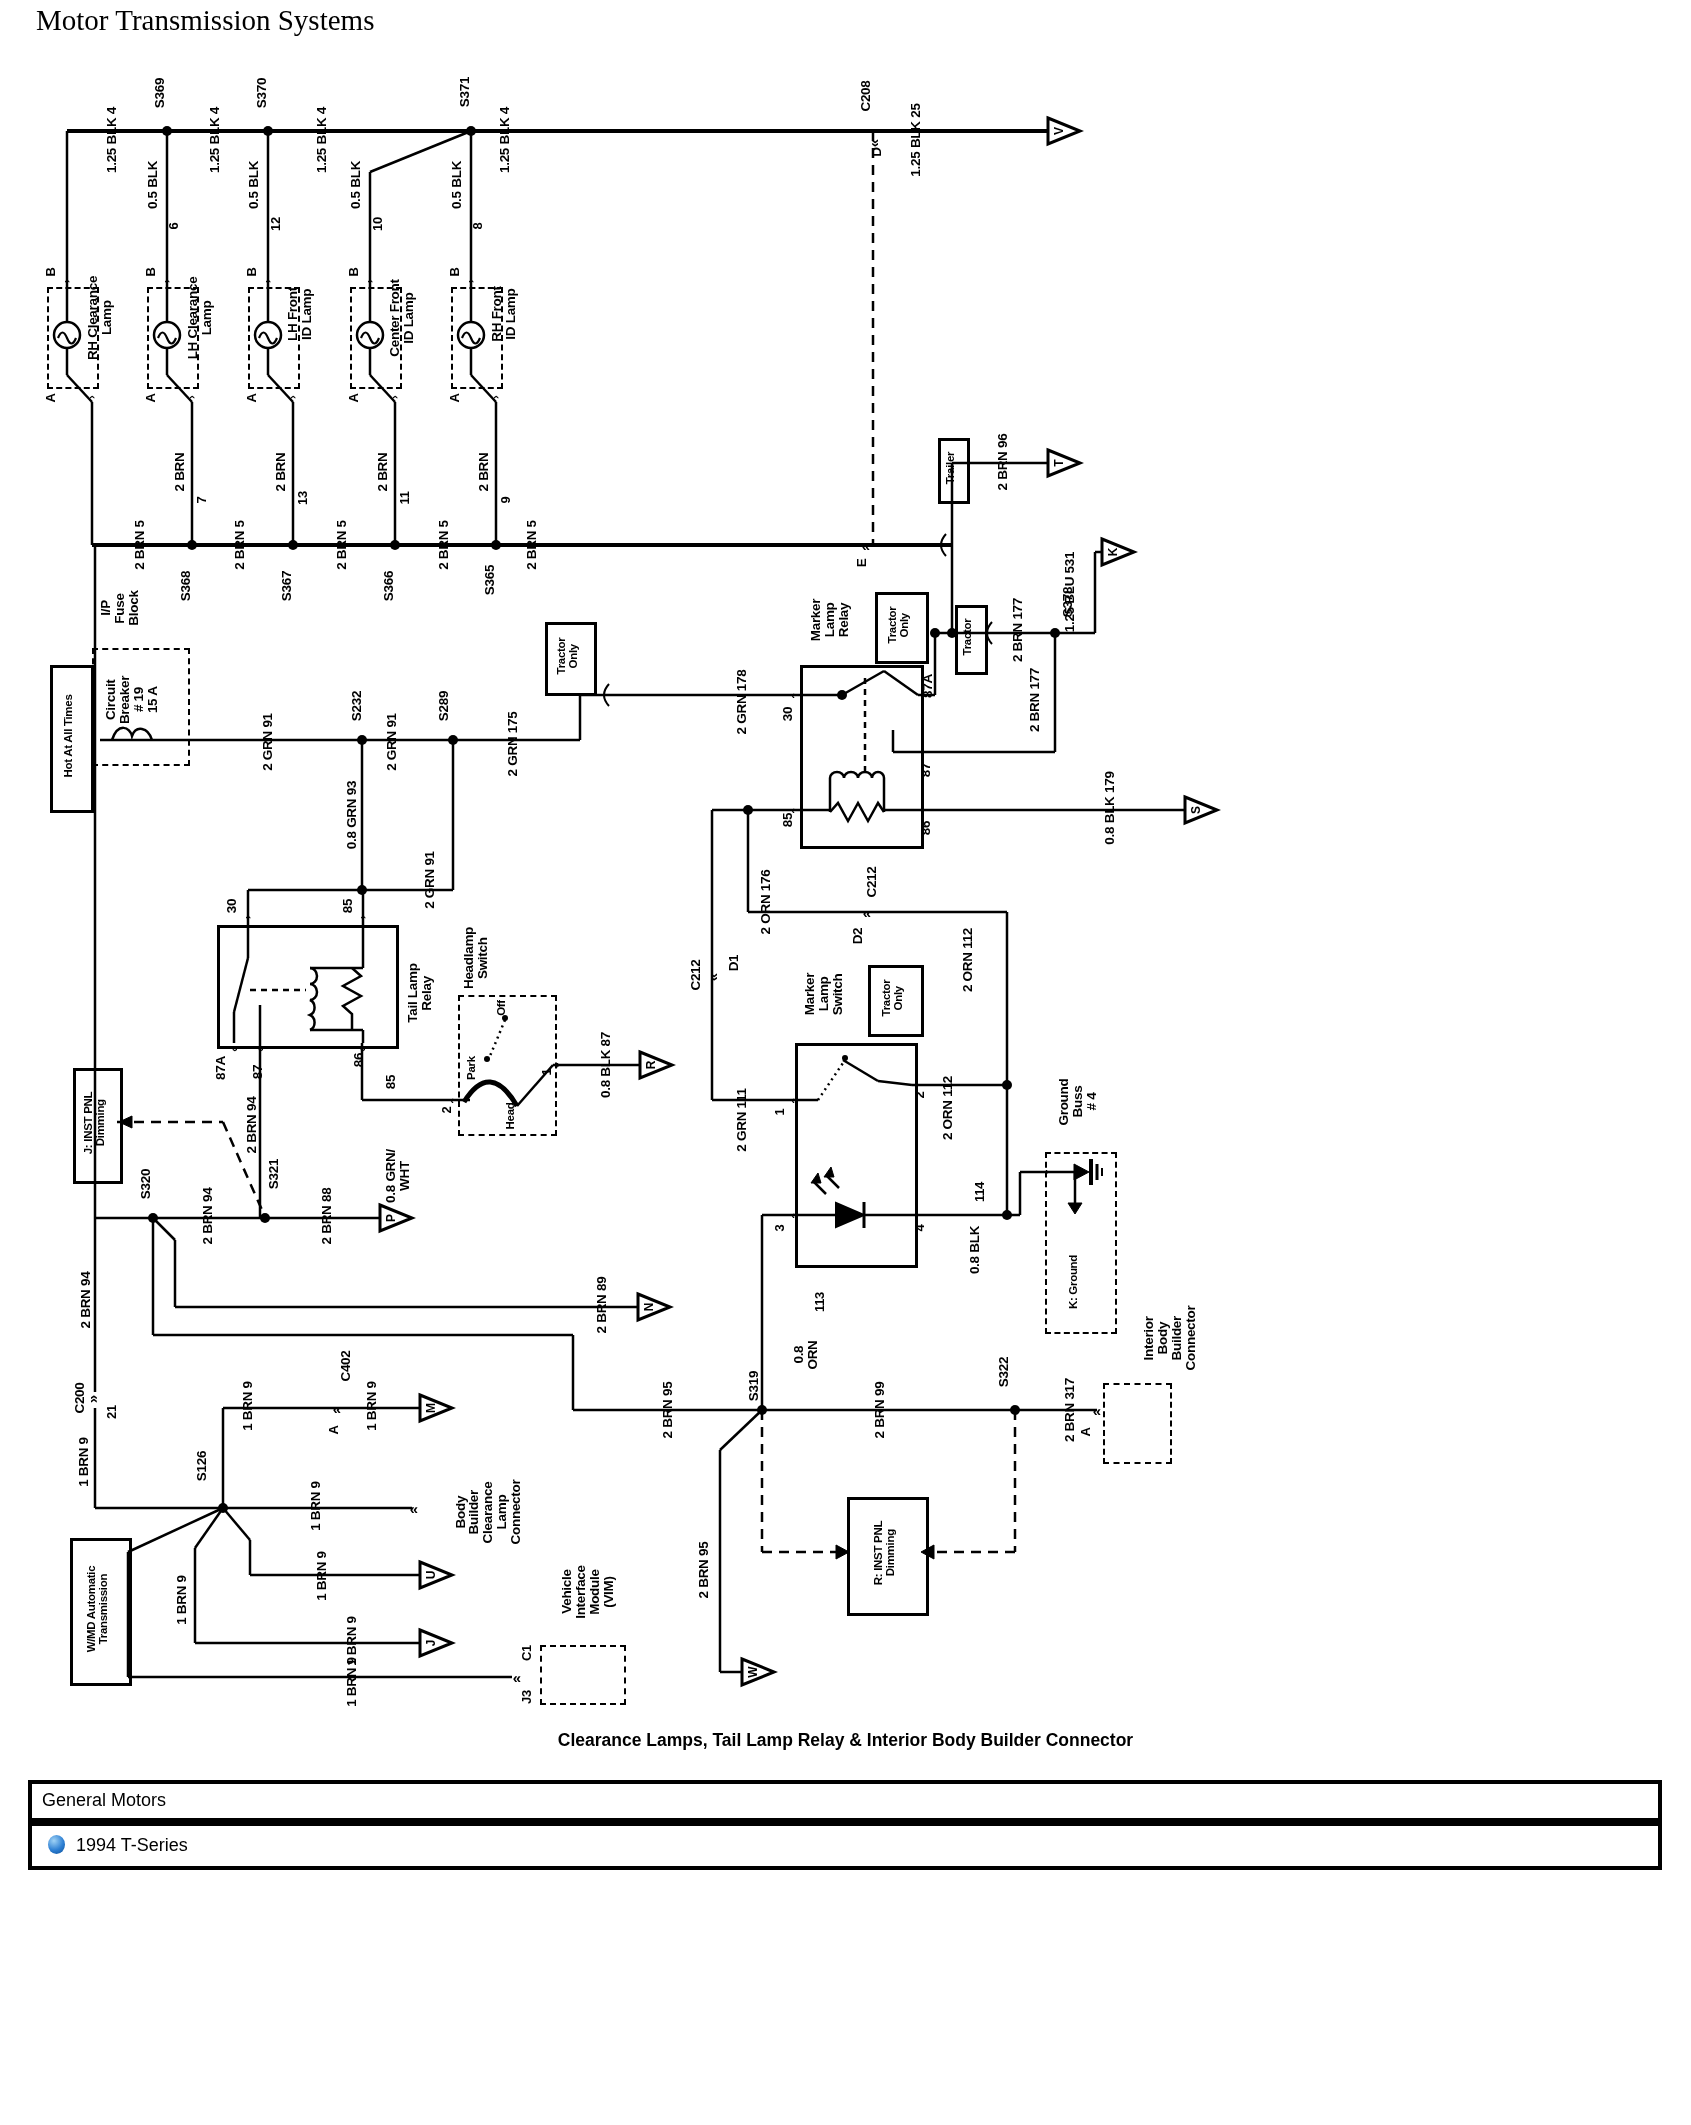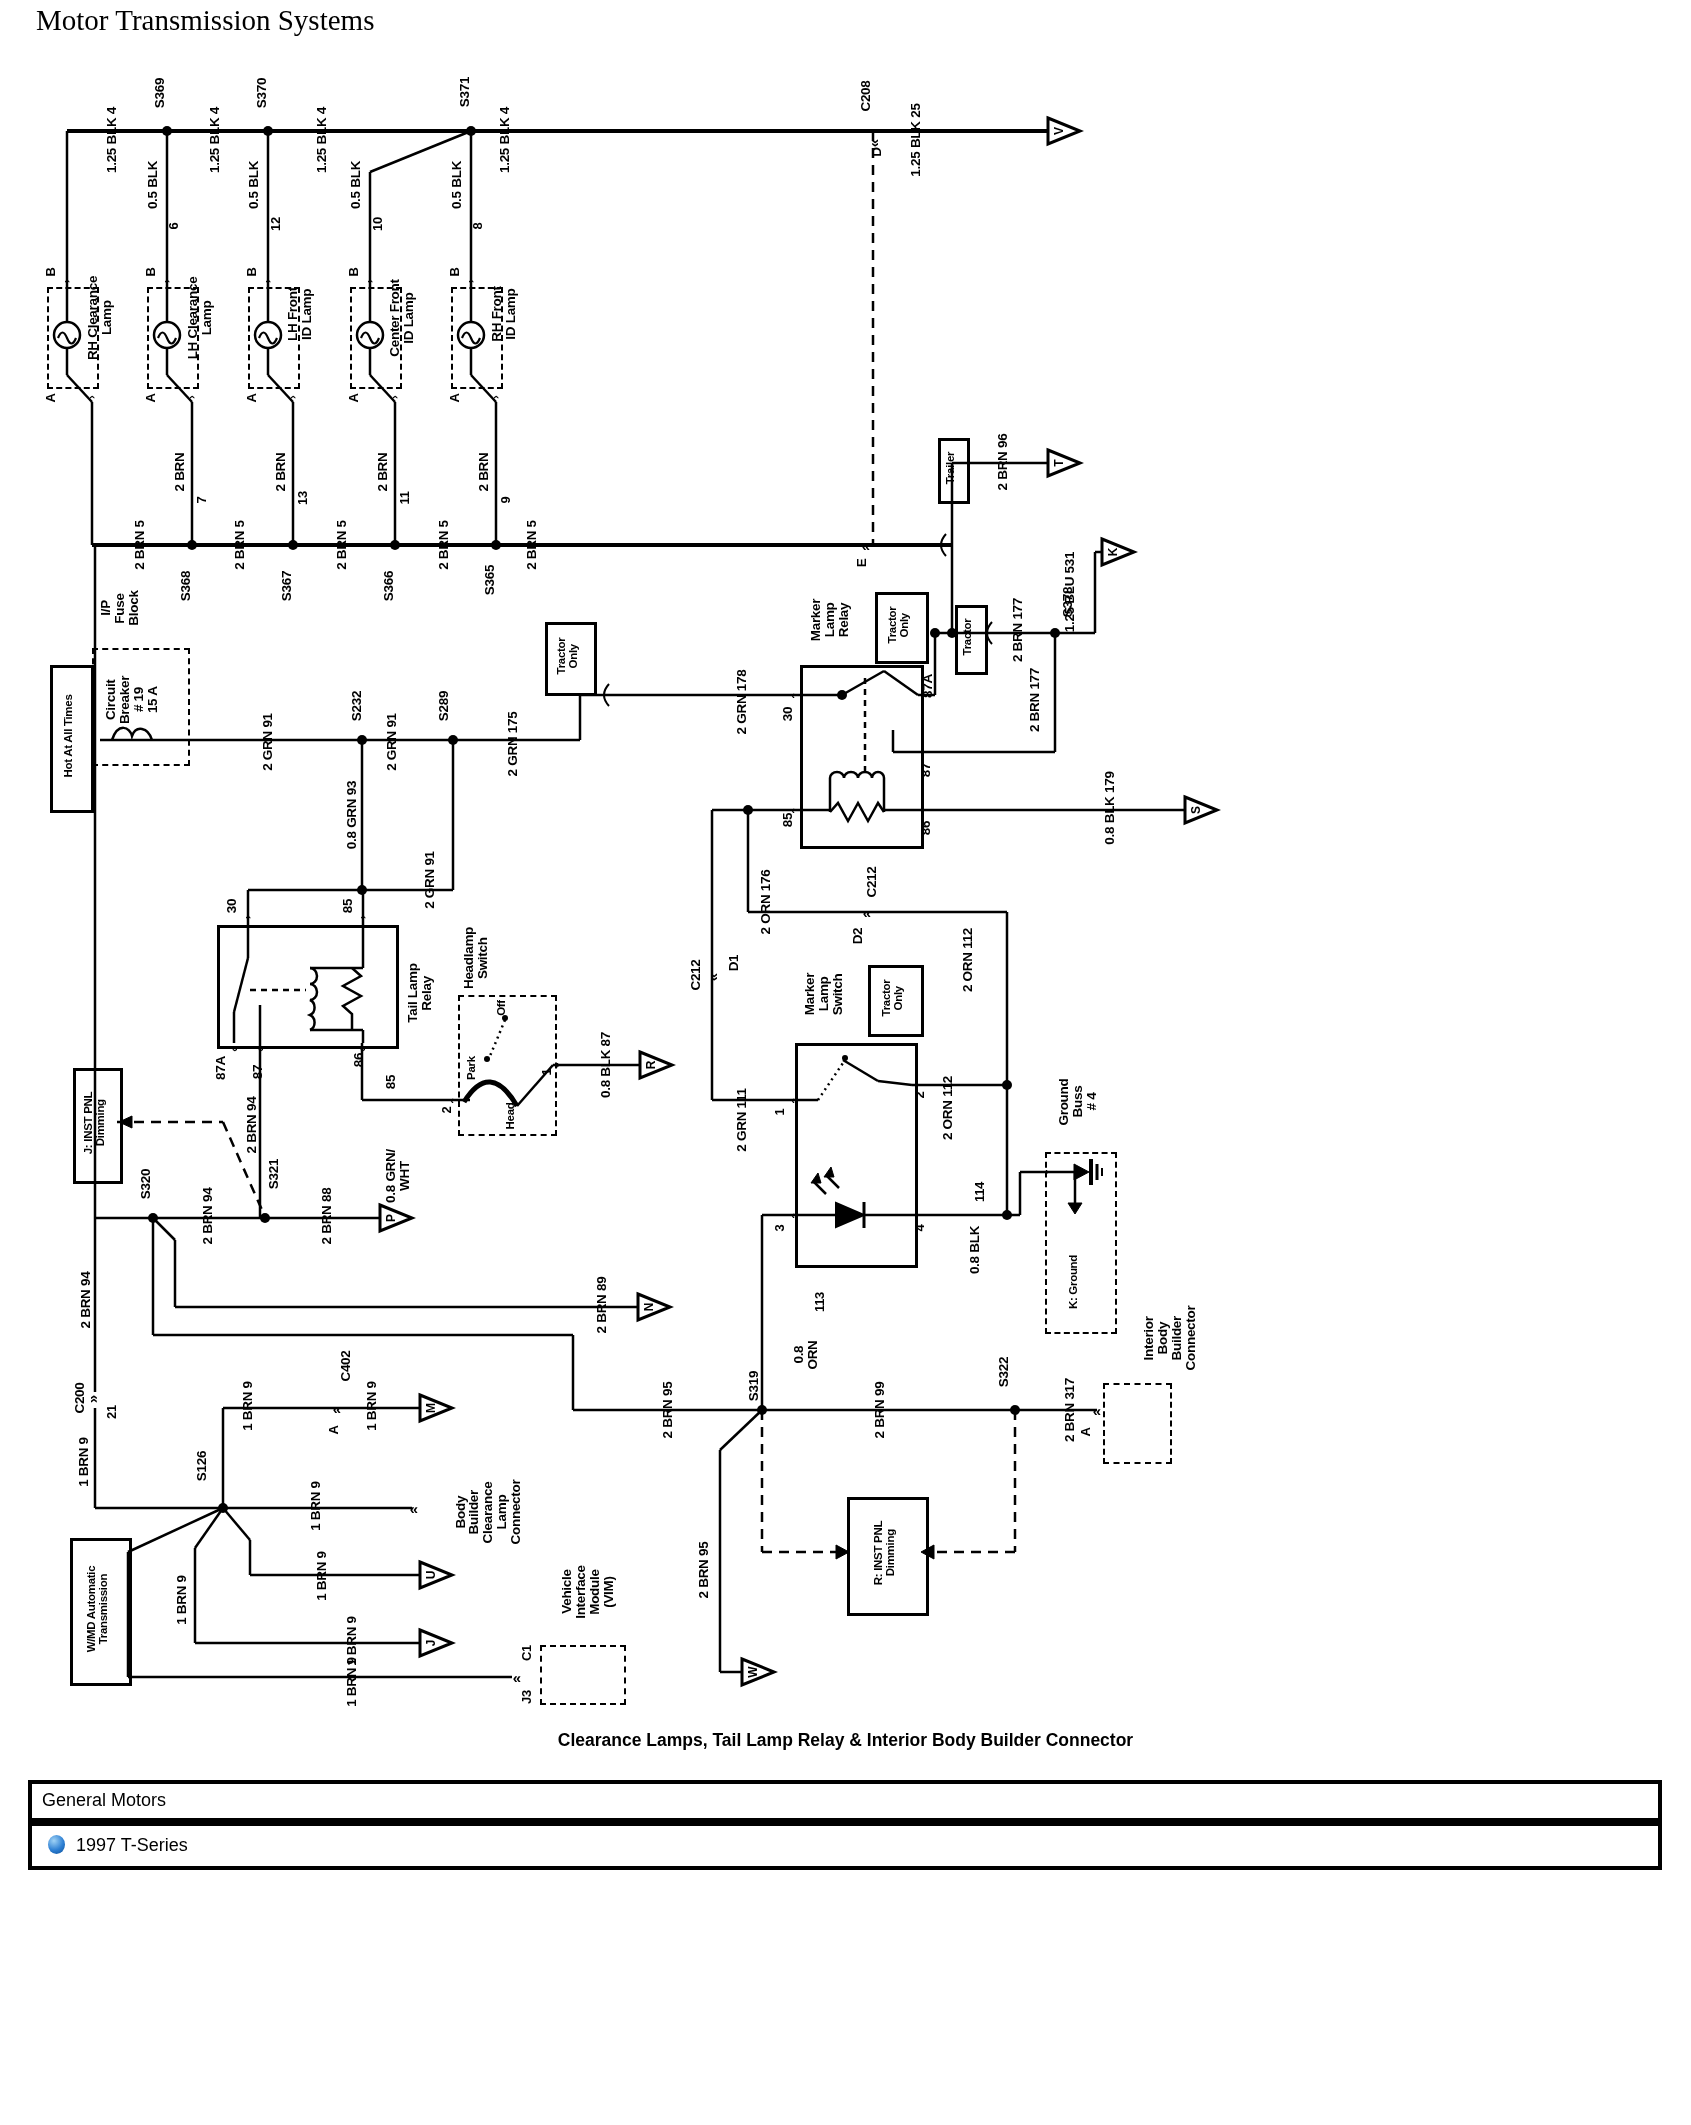--- a/index.html
+++ b/index.html
@@ -482,15 +482,15 @@
       <div class="tick" style="left: 293px; top: 397px; transform: translate(-50%, -50%) rotate(90deg);">‹</div>
       <div class="tick" style="left: 395px; top: 397px; transform: translate(-50%, -50%) rotate(90deg);">‹</div>
       <div class="tick" style="left: 496px; top: 397px; transform: translate(-50%, -50%) rotate(90deg);">‹</div>
     </div>
   <div id="caption">Clearance Lamps, Tail Lamp Relay &amp; Interior Body Builder Connector</div>
   <div id="footer1">
     <div id="brand">General Motors</div>
   </div>
   <div id="footer2">
     <div id="bullet"></div>
-    <div id="model">1997 T-Series</div>
+    <div id="model">1994 T-Series</div>
   </div>
 </div>
 
 </body></html>

